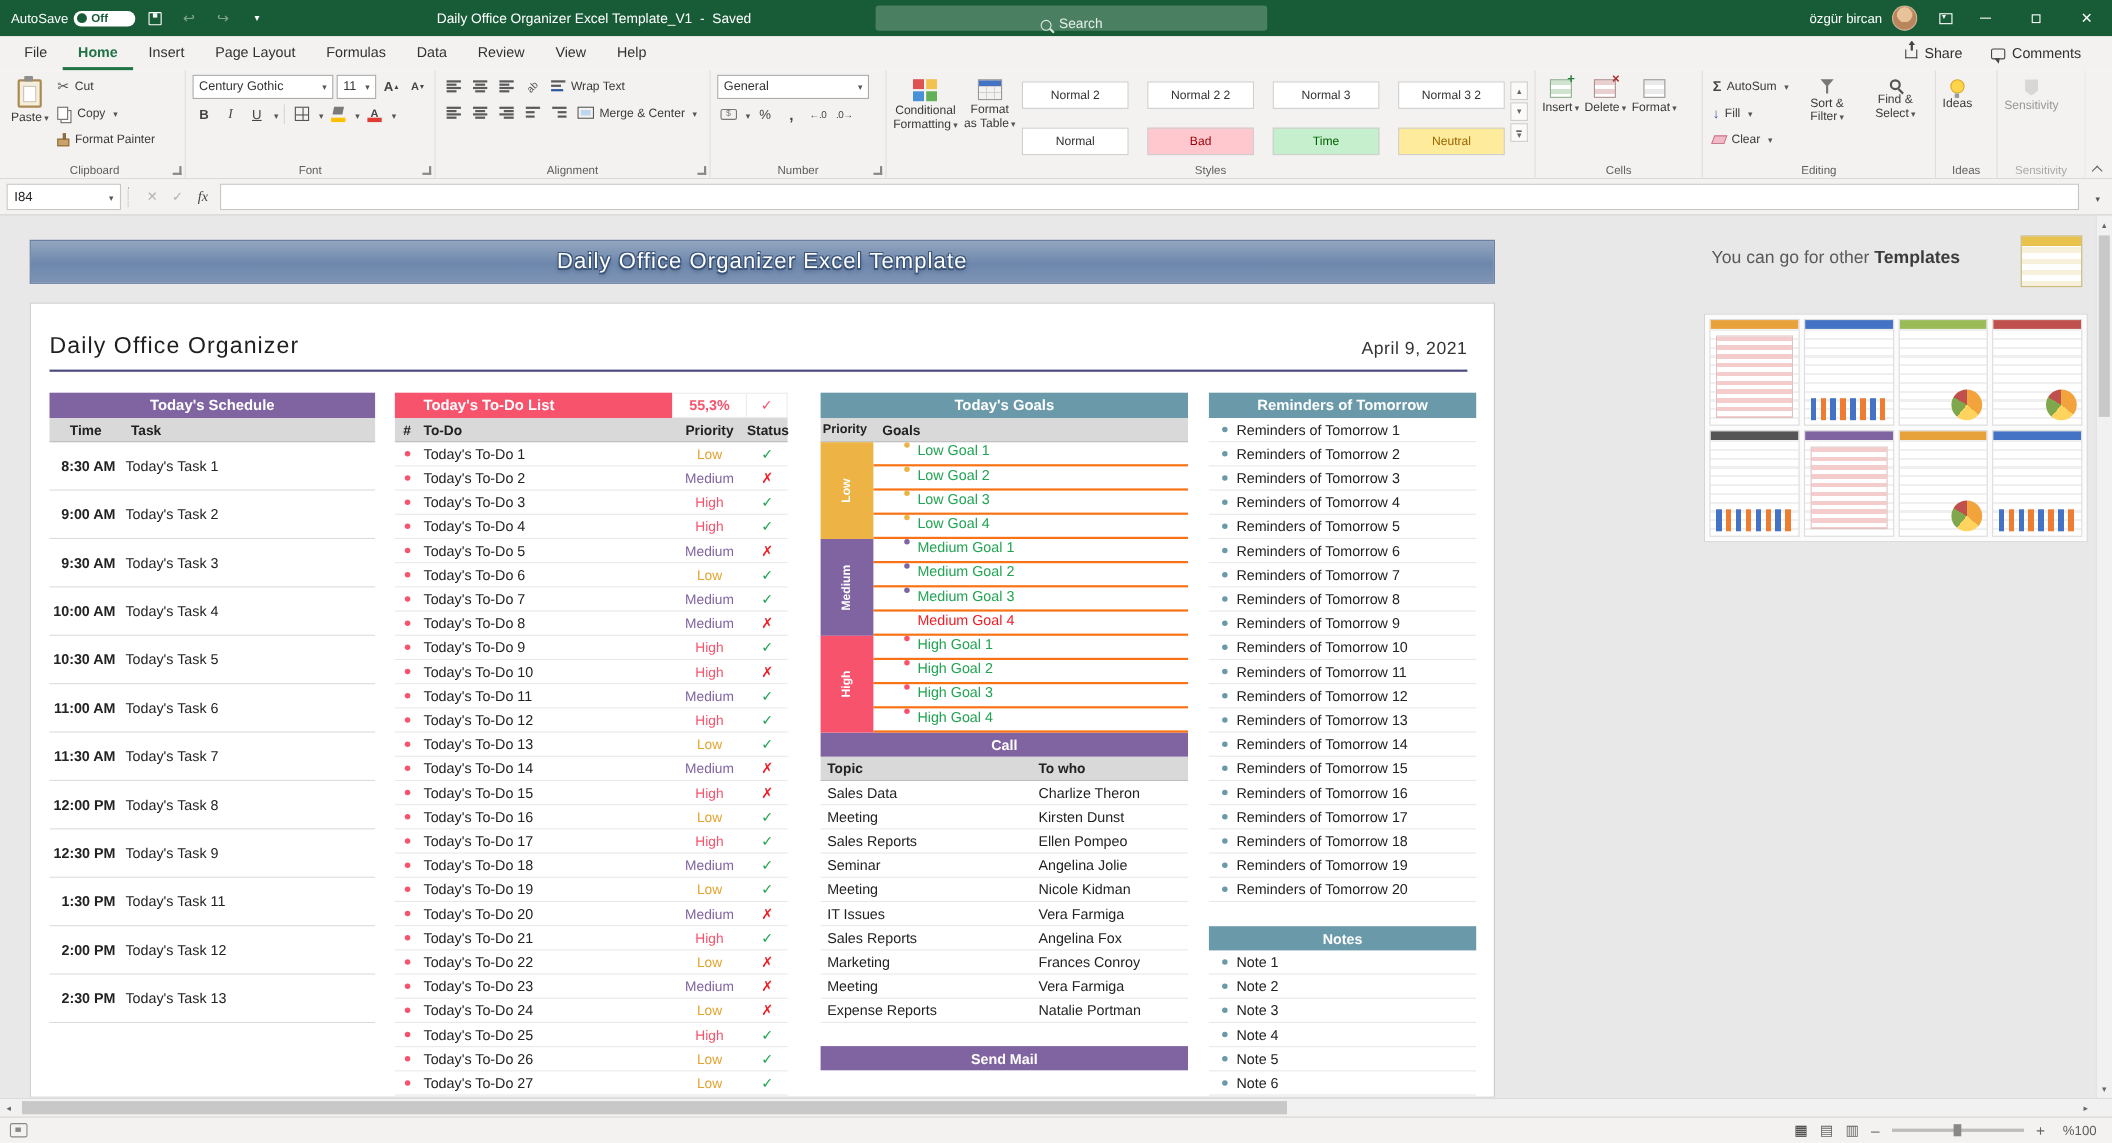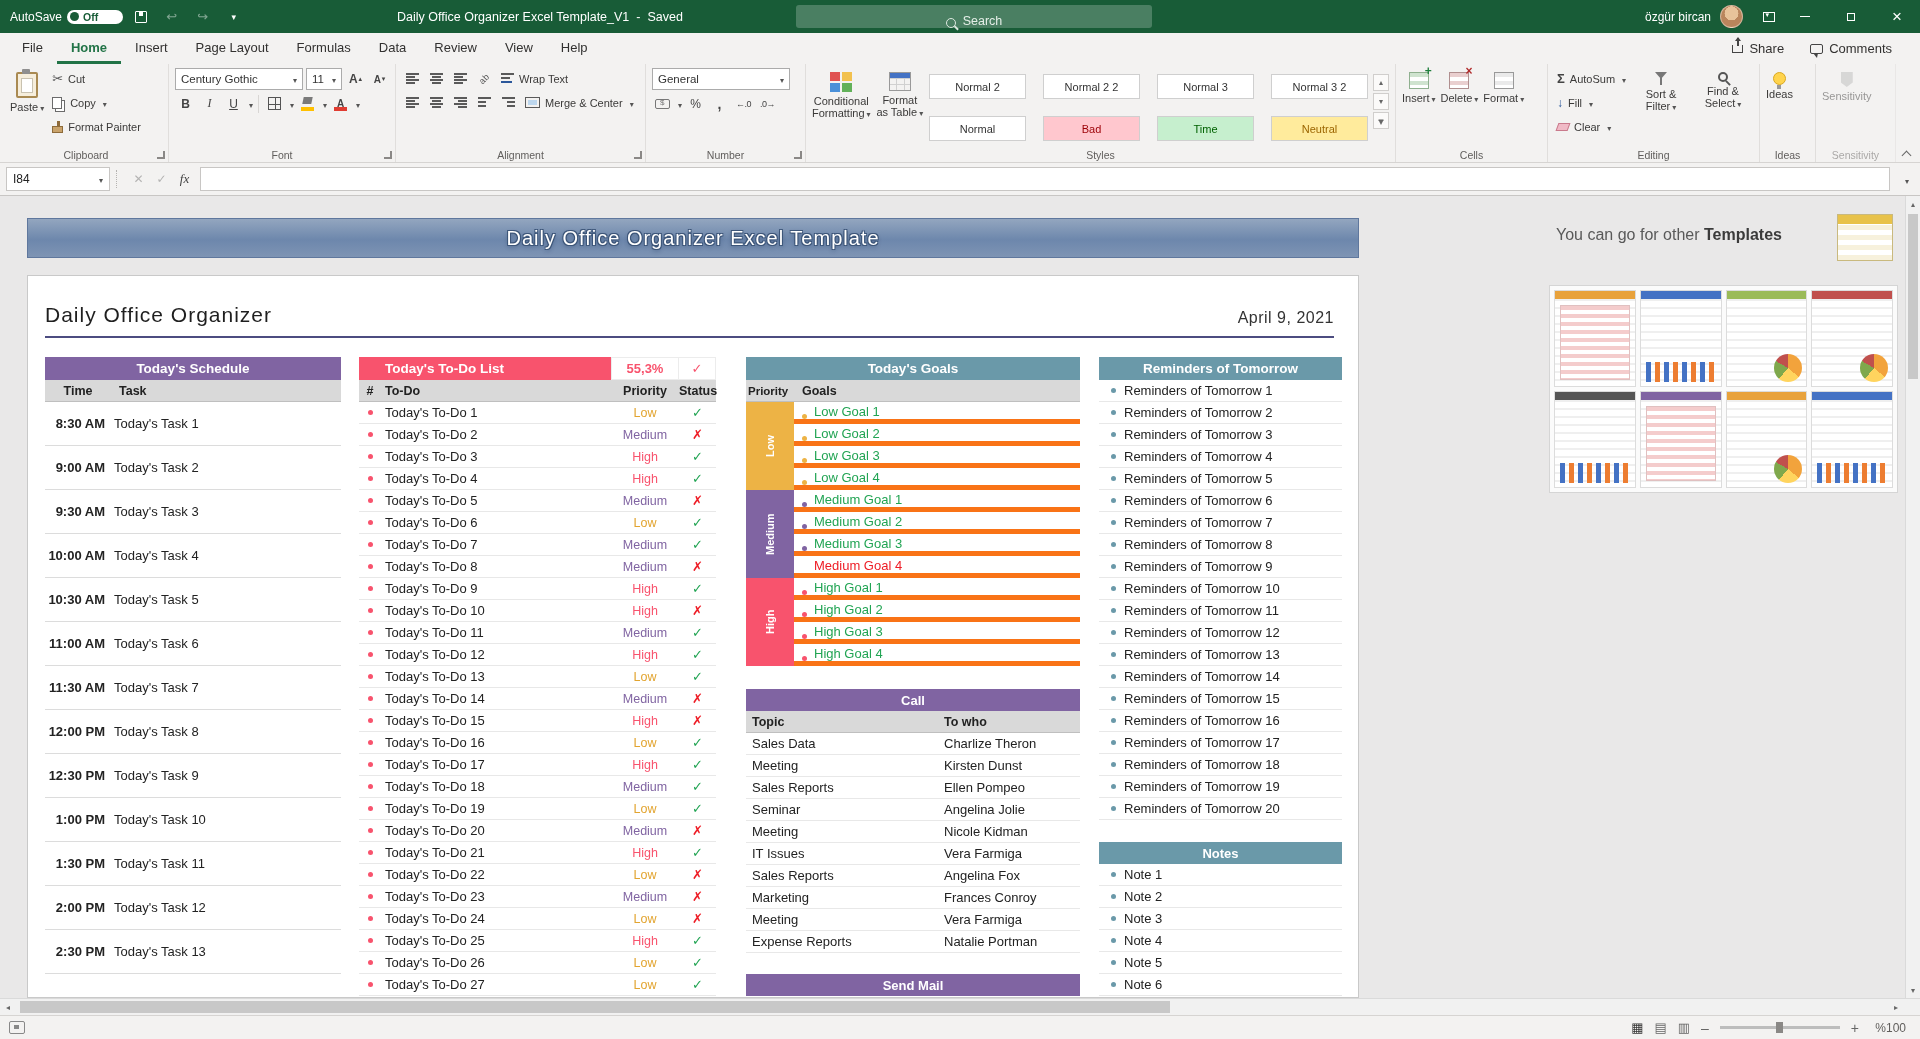--- a/index.html
+++ b/index.html
@@ -228,25 +228,25 @@
   .c-yes{color:#21A453}.c-no{color:#EE1C25}
 
   
   .g-cols{height:22px;background:#D9D9D9;display:flex;align-items:center;font-weight:bold;border-bottom:1px solid #BFBFBF}
   .g-ph{width:48px;font-size:11.5px;padding-left:2px}
   .g-gh{font-size:12.5px;padding-left:8px}
   .g-group{display:flex}
   .g-bar{width:48px;display:flex;align-items:center;justify-content:center;color:#fff;font-weight:bold;font-size:11px;writing-mode:vertical-rl;transform:rotate(180deg)}
   .bar-low{background:#EDB345}.bar-medium{background:#8064A2}.bar-high{background:#F8536D}
   .g-items{flex:1}
-  .g-row{height:22px;display:flex;align-items:flex-end;gap:7px;padding-left:8px;border-bottom:5px solid #f97316;font-size:13px}
+  .g-row{height:22px;display:flex;align-items:flex-start;gap:7px;padding-left:28px;border-bottom:2px solid #f97316;font-size:13px}
   .g-row.c-no .dot{visibility:hidden}
 
   
-  .call-block{margin-top:23px}
+  .call-block{}
   .c-cols{height:22px;background:#D9D9D9;display:flex;align-items:center;font-weight:bold;font-size:12.5px;border-bottom:1px solid #BFBFBF}
   .c-topic{width:192px;padding-left:6px;flex:none}
   .c-who{flex:1;padding-left:6px}
   .c-row{height:22px;display:flex;align-items:center;border-bottom:1px solid #E8E8E8;font-size:13px}
   .mail-hdr{margin-top:21px}
 
   
   .r-row{height:22px;display:flex;align-items:center;gap:8px;padding-left:12px;border-bottom:1px solid #E8E8E8;font-size:13px}
   .notes-hdr{margin-top:22px}
 
@@ -684,24 +684,20 @@
           </div>
             <div class="s-row">
             <span class="s-time">12:00 PM</span>
             <span class="s-task">Today's Task 8</span>
           </div>
             <div class="s-row">
             <span class="s-time">12:30 PM</span>
             <span class="s-task">Today's Task 9</span>
           </div>
             <div class="s-row">
-            <span class="s-time">1:00 PM</span>
-            <span class="s-task">Today's Task 10</span>
-          </div>
-            <div class="s-row">
             <span class="s-time">1:30 PM</span>
             <span class="s-task">Today's Task 11</span>
           </div>
             <div class="s-row">
             <span class="s-time">2:00 PM</span>
             <span class="s-task">Today's Task 12</span>
           </div>
             <div class="s-row">
             <span class="s-time">2:30 PM</span>
             <span class="s-task">Today's Task 13</span>

